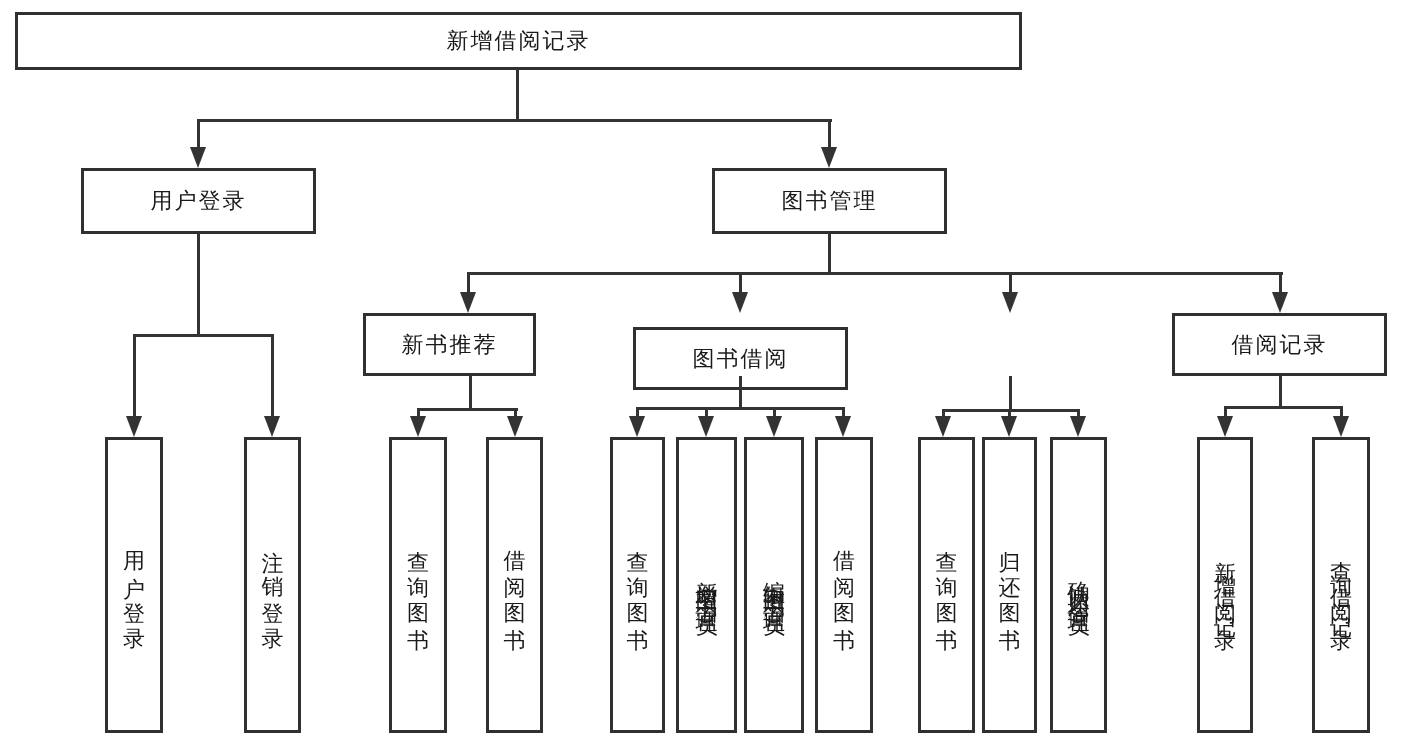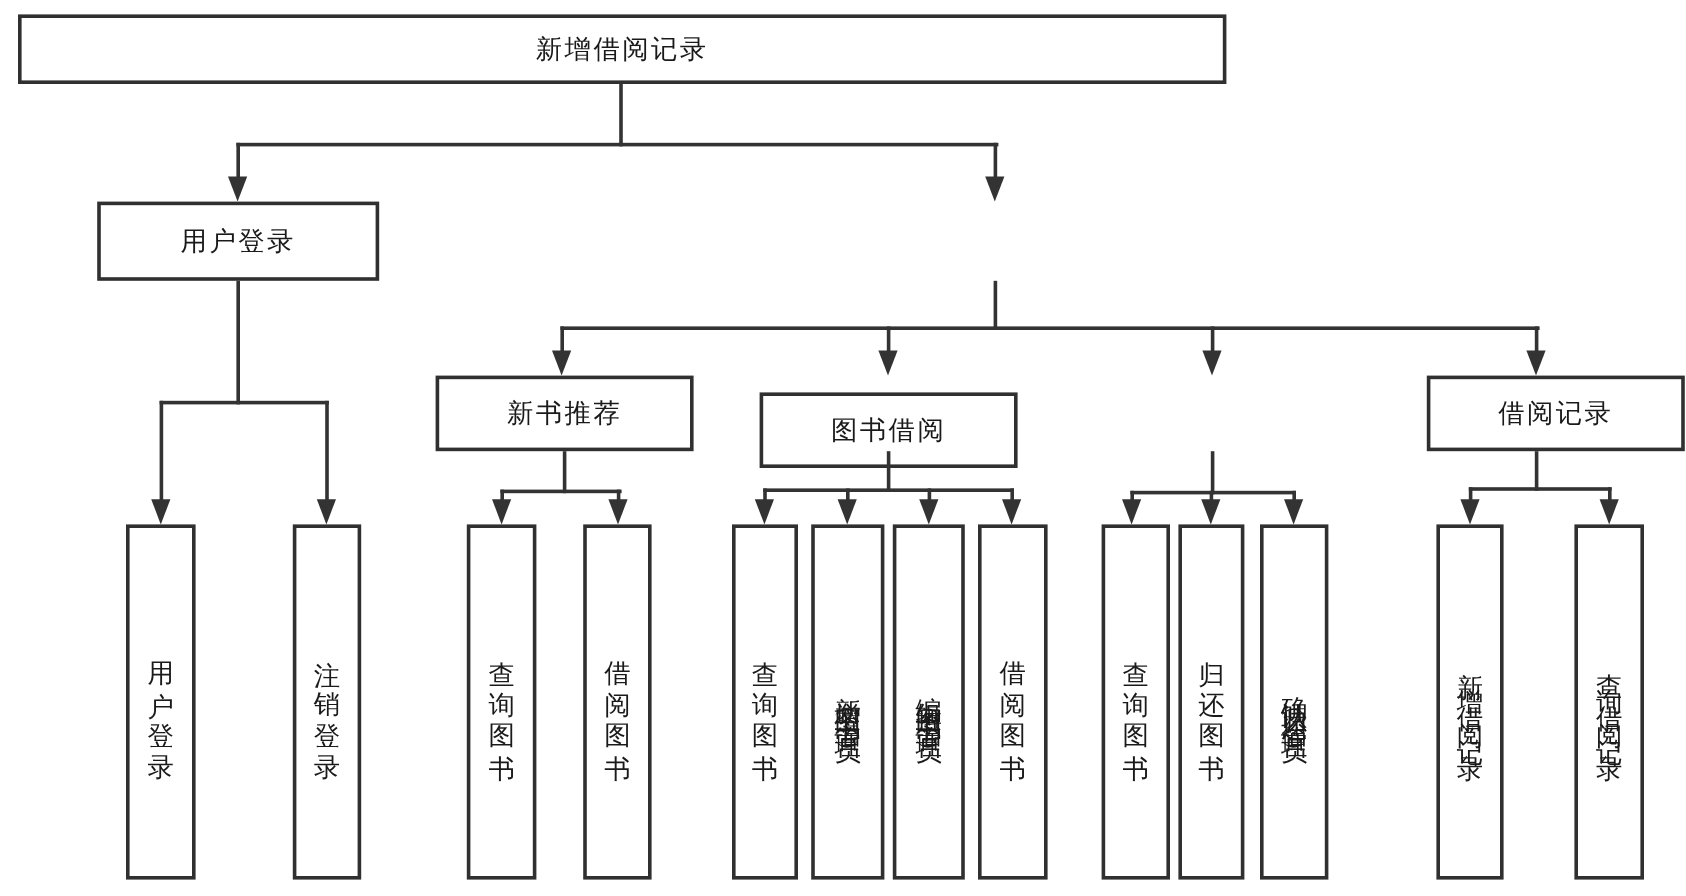--- a/index.html
+++ b/index.html
@@ -65,42 +65,43 @@
   <div class="box" style="left:15px; top:12px; width:1007px; height:58px;">新增借阅记录</div>
 
   <div class="vline" style="left:516px; top:69px; height:53px;"></div>
   <div class="hline" style="left:197px; top:119px; width:635px;"></div>
   <div class="vline" style="left:197px; top:119px; height:31px;"></div>
   <div class="arrow" style="left:190px; top:147px;"></div>
   <div class="vline" style="left:828px; top:119px; height:31px;"></div>
   <div class="arrow" style="left:821px; top:147px;"></div>
 
   <div class="box" style="left:81px; top:168px; width:235px; height:66px;">用户登录</div>
+  <div class="box" style="left:712px; top:168px; width:235px; height:66px;">图书管理</div>
 
   <div class="vline" style="left:197px; top:234px; height:103px;"></div>
   <div class="hline" style="left:133px; top:334px; width:141px;"></div>
   <div class="vline" style="left:133px; top:334px; height:86px;"></div>
   <div class="arrow" style="left:126px; top:416px;"></div>
   <div class="vline" style="left:271px; top:334px; height:86px;"></div>
   <div class="arrow" style="left:264px; top:416px;"></div>
 
   <div class="vline" style="left:828px; top:234px; height:41px;"></div>
   <div class="hline" style="left:467px; top:272px; width:816px;"></div>
   <div class="vline" style="left:467px; top:272px; height:22px;"></div>
   <div class="arrow" style="left:460px; top:292px;"></div>
   <div class="vline" style="left:739px; top:272px; height:22px;"></div>
   <div class="arrow" style="left:732px; top:292px;"></div>
   <div class="vline" style="left:1009px; top:272px; height:22px;"></div>
   <div class="arrow" style="left:1002px; top:292px;"></div>
   <div class="vline" style="left:1279px; top:272px; height:22px;"></div>
   <div class="arrow" style="left:1272px; top:292px;"></div>
 
-  <div class="box" style="left:363px; top:313px; width:215px; height:63px;">新书推荐</div>
+  <div class="box" style="left:363px; top:313px; width:173px; height:63px;">新书推荐</div>
   <div class="box" style="left:633px; top:327px; width:215px; height:63px;">图书借阅</div>
-  <div class="box" style="left:1172px; top:313px; width:215px; height:63px;margin-left:17px;">借阅记录</div>
+  <div class="box" style="left:1172px; top:313px; width:215px; height:63px;">借阅记录</div>
 
   <div class="vline" style="left:469px; top:376px; height:35px;"></div>
   <div class="hline" style="left:417px; top:408px; width:101px;"></div>
   <div class="vline" style="left:417px; top:408px; height:12px;"></div>
   <div class="arrow" style="left:410px; top:416px;"></div>
   <div class="vline" style="left:514px; top:408px; height:12px;"></div>
   <div class="arrow" style="left:507px; top:416px;"></div>
 
   <div class="vline" style="left:739px; top:376px; height:34px;"></div>
   <div class="hline" style="left:636px; top:407px; width:209px;"></div>

